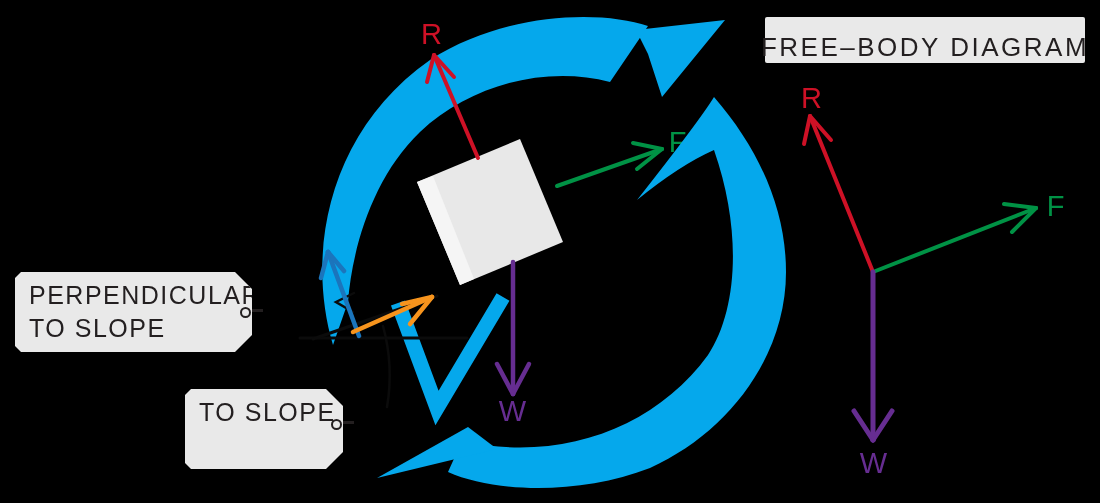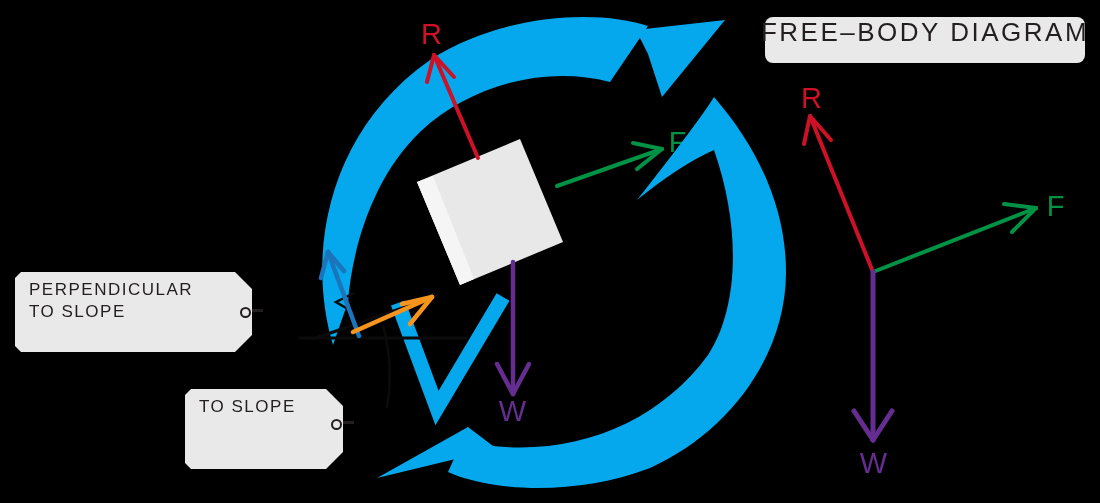--- a/index.html
+++ b/index.html
@@ -7,25 +7,25 @@
     position:relative;width:1100px;height:503px;background:#000000;
     overflow:hidden;font-family:"Liberation Sans",sans-serif;
   }
   .stage svg{position:absolute;left:0;top:0;}
   .textbox{
     position:absolute;background:#E9E9E9;color:#231F20;
     box-sizing:border-box;
   }
   .title-box{
     left:765px;top:17px;width:320px;height:46px;
-    display:flex;align-items:flex-start;justify-content:center;
-    font-size:26px;letter-spacing:2.5px;border-radius:8px;white-space:nowrap;
+    display:flex;align-items:flex-end;justify-content:center;
+    font-size:26px;letter-spacing:2.5px;border-radius:2px;white-space:nowrap;
   }
   .tag{
-    padding:7px 22px 0 14px;font-size:17px;letter-spacing:1.5px;line-height:1.3;
+    padding:7px 22px 0 14px;font-size:25px;letter-spacing:1.5px;line-height:1.3;
     clip-path:polygon(6px 0,calc(100% - 17px) 0,100% 17px,100% calc(100% - 17px),calc(100% - 17px) 100%,6px 100%,0 calc(100% - 6px),0 6px);
     white-space:nowrap;
   }
   .tag-perpendicular{left:15px;top:272px;width:237px;height:80px;}
   .tag-parallel{left:185px;top:389px;width:158px;height:80px;}
   .tag-hole{
     position:absolute;right:3px;top:calc(50% - 6px);width:7px;height:7px;
     border:2.5px solid #231F20;border-radius:50%;background:#E9E9E9;
   }
   .tag-string{

